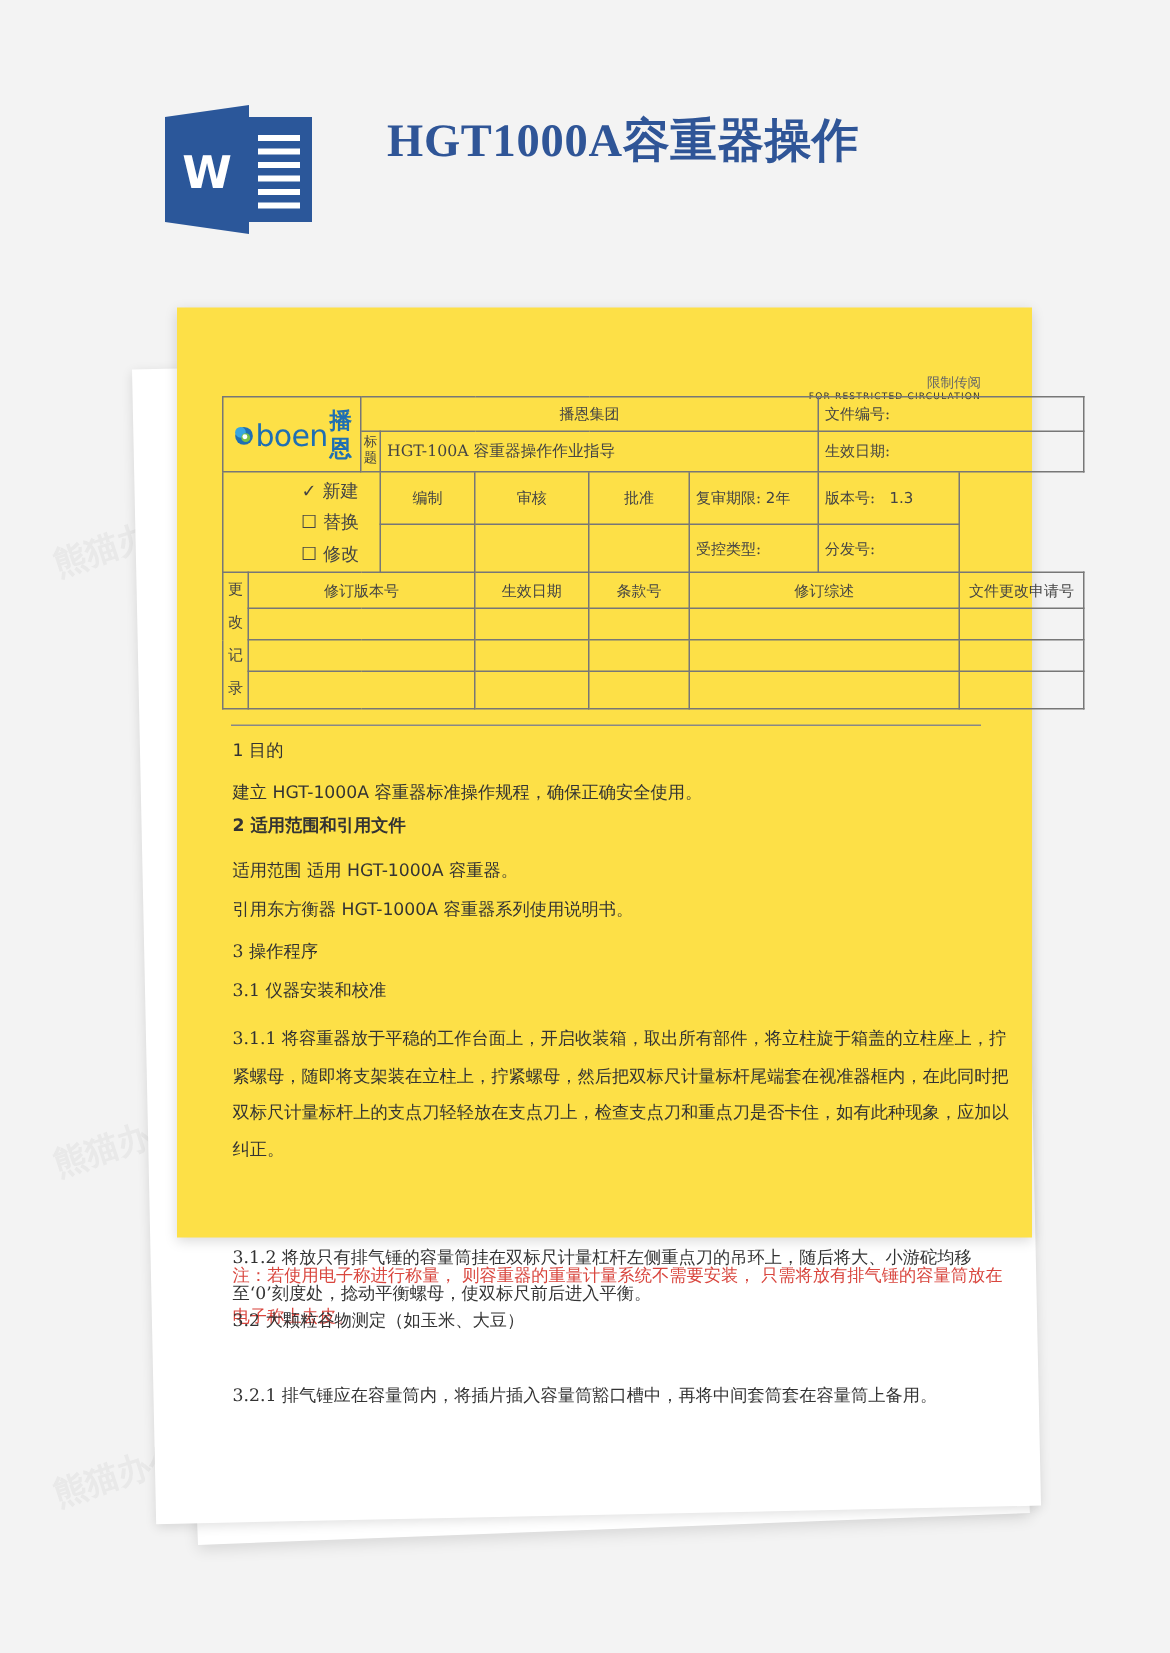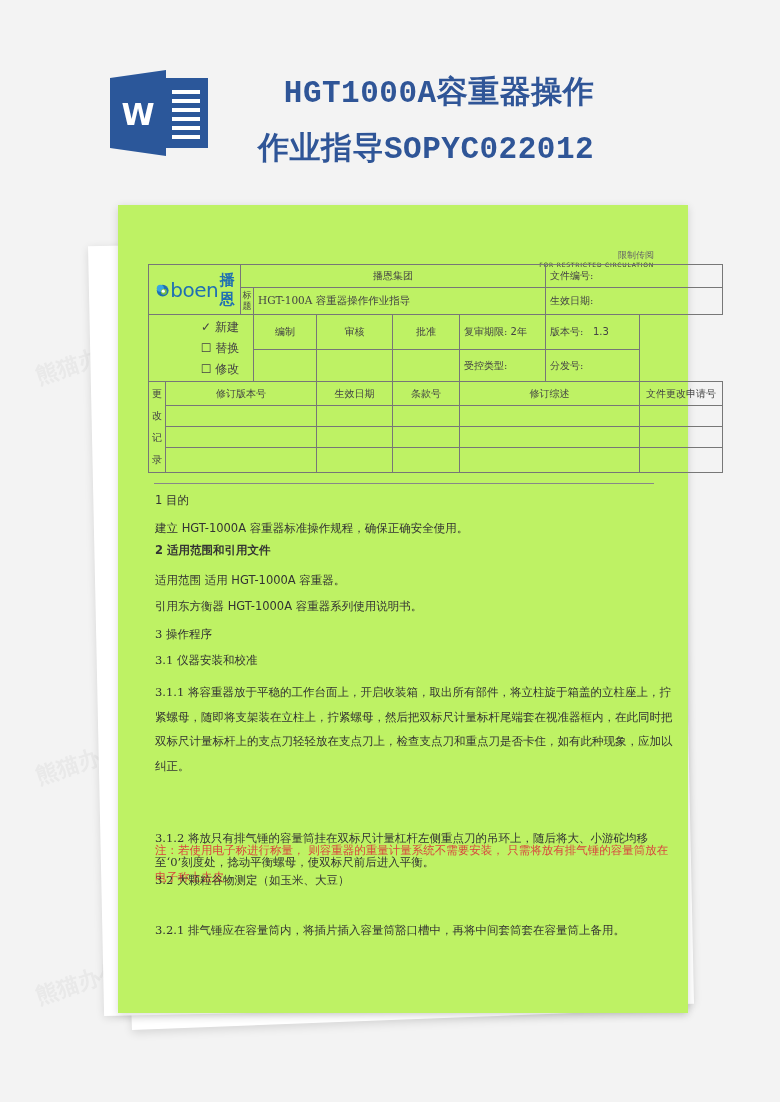--- a/index.html
+++ b/index.html
@@ -6,36 +6,36 @@
   html, body { width: 780px; height: 1102px; overflow: hidden; }
   body {
     background: #f3f3f3;
     font-family: "DejaVu Serif", serif;
     position: relative;
     color: #333;
   }
   .word-icon { position: absolute; left: 110px; top: 70px; width: 98px; height: 86px; }
   .hero-title {
     position: absolute; left: 258px; top: 66px;
-    font-family: Liberation Mono, monospace; font-weight: bold;
-    color: #2f5597; font-size: 31px; line-height: 56px; letter-spacing: 0.5px; text-align: right;
+    font-family: Liberation Serif, serif; font-weight: bold;
+    color: #2f5597; font-size: 31px; line-height: 56px; letter-spacing: 0.5px;
   }
   .paper-back2 {
     position: absolute; left: 132px; top: 260px; width: 555px; height: 770px;
     background: #fff; transform: rotate(-2.2deg); transform-origin: 0 100%;
     box-shadow: 0 3px 10px rgba(0,0,0,0.12);
   }
   .paper-back1 {
     position: absolute; left: 96px; top: 240px; width: 590px; height: 770px;
     background: #fff; transform: rotate(-1.2deg);
     box-shadow: 0 2px 8px rgba(0,0,0,0.12);
   }
   .paper {
-    position: absolute; left: 118px; top: 205px; width: 570px; height: 808px;
-    background: #bef264; box-shadow: 0 2px 8px rgba(0,0,0,0.15);
+    position: absolute; left: 118px; top: 205px; width: 570px; height: 620px;
+    background: #fde047; box-shadow: 0 2px 8px rgba(0,0,0,0.15);
   }
   .restricted-cn {
     position: absolute; right: 34px; top: 44px; font-size: 9px; color: #666;
   }
   .restricted-en {
     position: absolute; right: 34px; top: 56px; font-family: "DejaVu Sans", sans-serif;
     font-size: 6px; letter-spacing: 0.8px; color: #333;
   }
   table.hdr {
     position: absolute; left: 30px; top: 59px; width: 511px;
@@ -72,21 +72,20 @@
     <rect x="62" y="38" width="28" height="4"></rect>
       <rect x="62" y="47" width="28" height="4"></rect>
     <rect x="62" y="56" width="28" height="4"></rect>
       <rect x="62" y="65" width="28" height="4"></rect>
   </g>
   <polygon points="0,8 56,0 56,86 0,78" fill="#2b579a"></polygon>
   <text x="28" y="55" text-anchor="middle" fill="#fff" font-family="DejaVu Sans, sans-serif" font-weight="bold" font-size="30">W</text>
 </svg>
 <div class="hero-title">
   <div>HGT1000A容重器操作</div>
-  <div>作业指导SOPYC022012</div>
 </div>
 
 <div class="wm" style="left:30px;top:320px;">熊猫办公 TUKUPPT.COM</div>
 <div class="wm" style="left:30px;top:720px;">熊猫办公 TUKUPPT.COM</div>
 <div class="wm" style="left:30px;top:940px;">熊猫办公 TUKUPPT.COM</div>
 
 <div class="paper-back2"></div>
 <div class="paper-back1"></div>
 
 <div class="paper">

